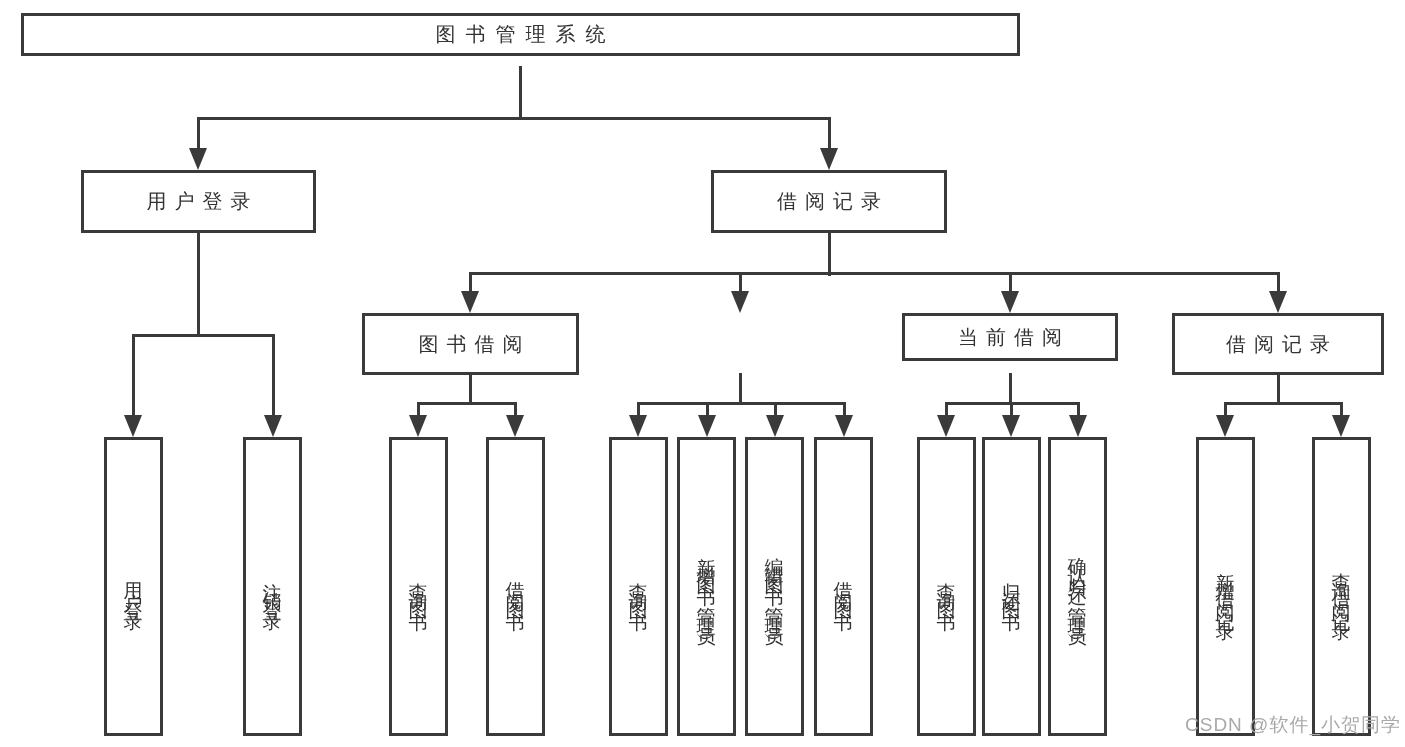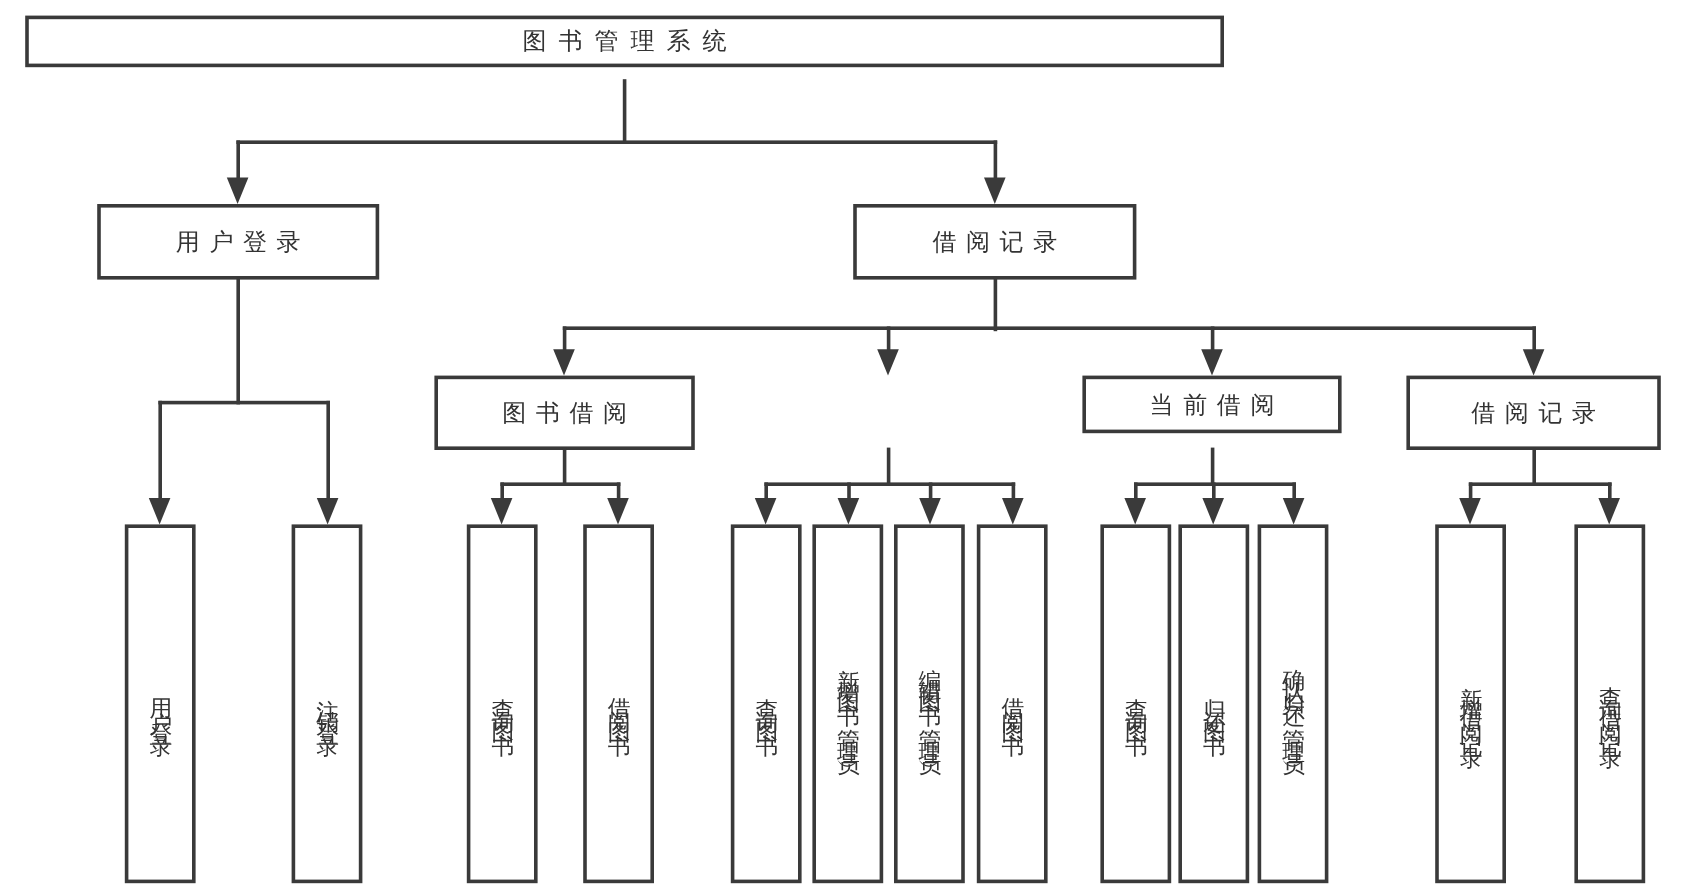--- a/index.html
+++ b/index.html
@@ -130,20 +130,21 @@
     <span class="vlabel">确认归还（管理员）</span>
   </div>
 
   <div class="vnode" style="left:1196px">
     <span class="vlabel">新增借阅记录</span>
   </div>
   <div class="vnode" style="left:1312px">
     <span class="vlabel">查询借阅记录</span>
   </div>
 
+  <div class="watermark">CSDN @软件_小贺同学</div>
 <div class="line" style="left: 518.5px; top: 66px; width: 3px; height: 54px;"></div>
     <div class="line" style="left: 196.5px; top: 231px; width: 3px; height: 106px;"></div>
     <div class="line" style="left: 827.5px; top: 231px; width: 3px; height: 45px;"></div>
     <div class="line" style="left: 468.5px; top: 373px; width: 3px; height: 32px;"></div>
     <div class="line" style="left: 738.5px; top: 373px; width: 3px; height: 32px;"></div>
     <div class="line" style="left: 1008.5px; top: 373px; width: 3px; height: 32px;"></div>
     <div class="line" style="left: 1276.5px; top: 373px; width: 3px; height: 32px;"></div>
     <div class="line" style="left: 196.5px; top: 116.5px; width: 634px; height: 3px;"></div>
     <div class="line" style="left: 131.5px; top: 333.5px; width: 143px; height: 3px;"></div>
     <div class="line" style="left: 468.5px; top: 271.5px; width: 811px; height: 3px;"></div>

